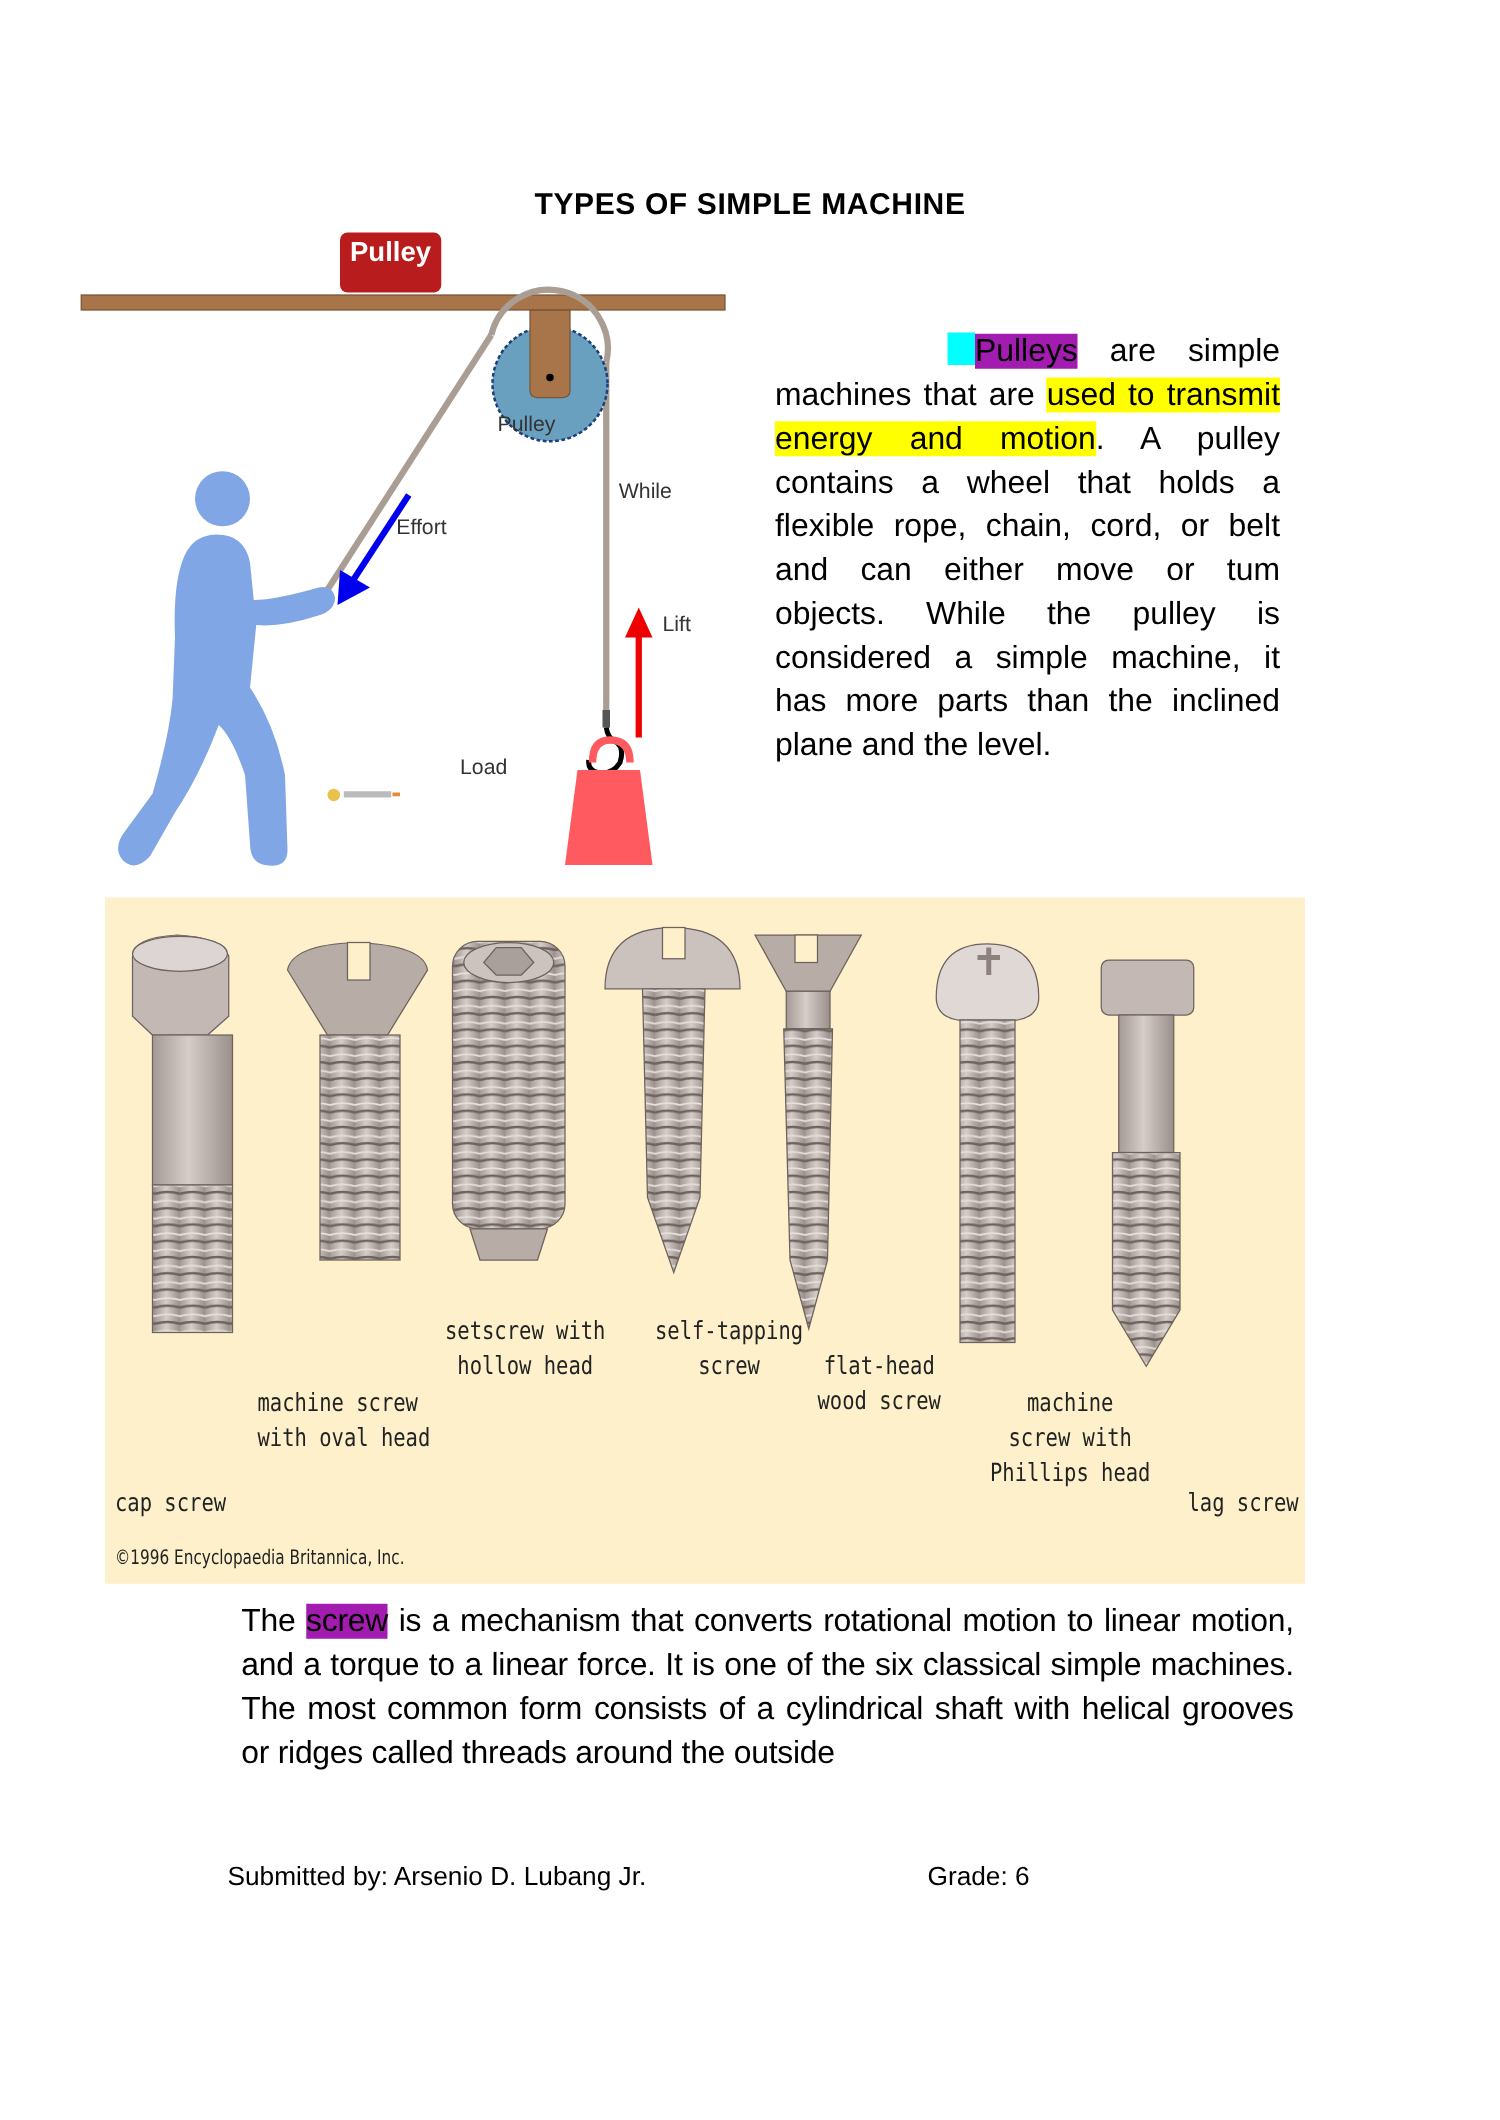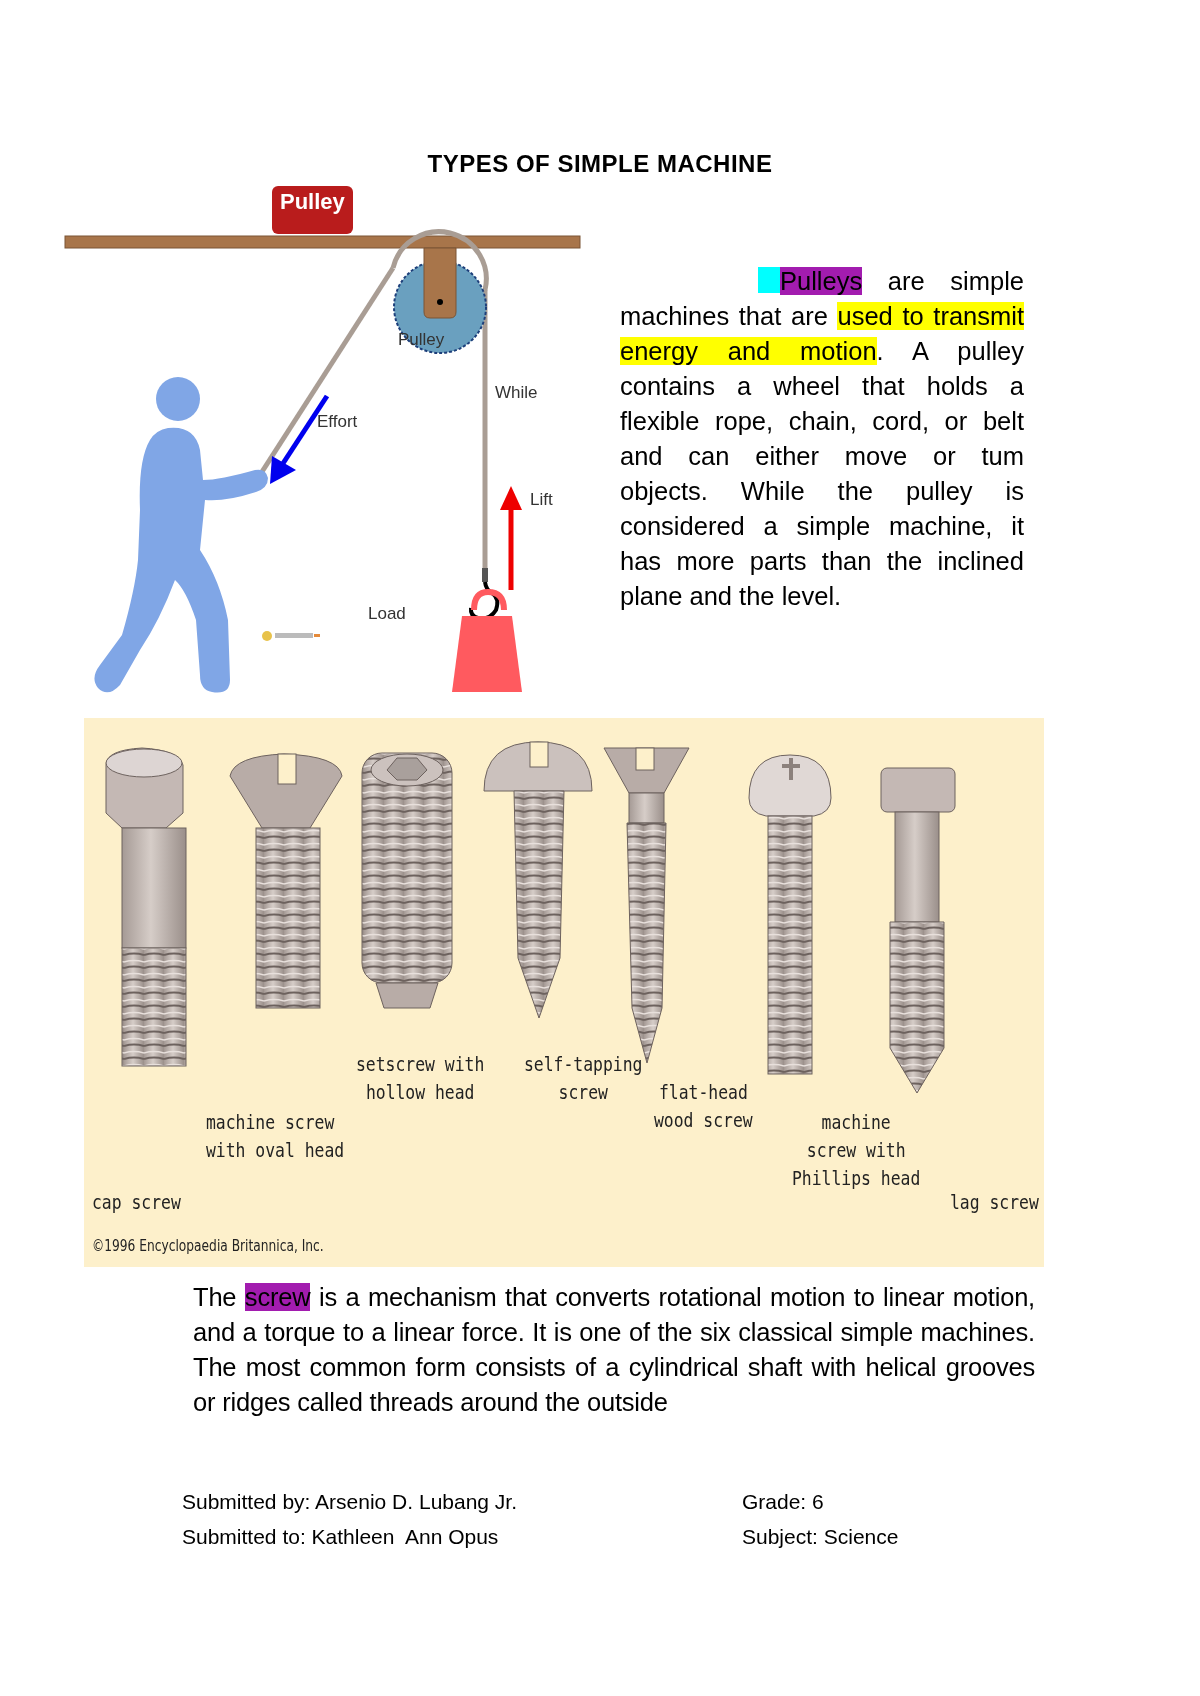--- a/index.html
+++ b/index.html
@@ -163,17 +163,13 @@
   <div class="copyright">©1996 Encyclopaedia Britannica, Inc.</div>
 </div>
 
 <div class="abs screw-text"><span>The </span><span class="hl-cyan">screw</span><span> is a mechanism that converts rotational motion to linear motion, and a torque to a linear force. It is one of the six classical simple machines. The most common form consists of a cylindrical shaft with helical grooves or ridges called threads around the outside</span></div>
 
 <div class="abs footer">
   <div class="footer-row">
     <div class="left">Submitted by: Arsenio D. Lubang Jr.</div>
     <div>Grade: 6</div>
   </div>
-  <div class="footer-row">
-    <div class="left" style="white-space:pre">Submitted to: Kathleen  Ann Opus</div>
-    <div>Subject: Science</div>
-  </div>
 </div>
 
 </body></html>

